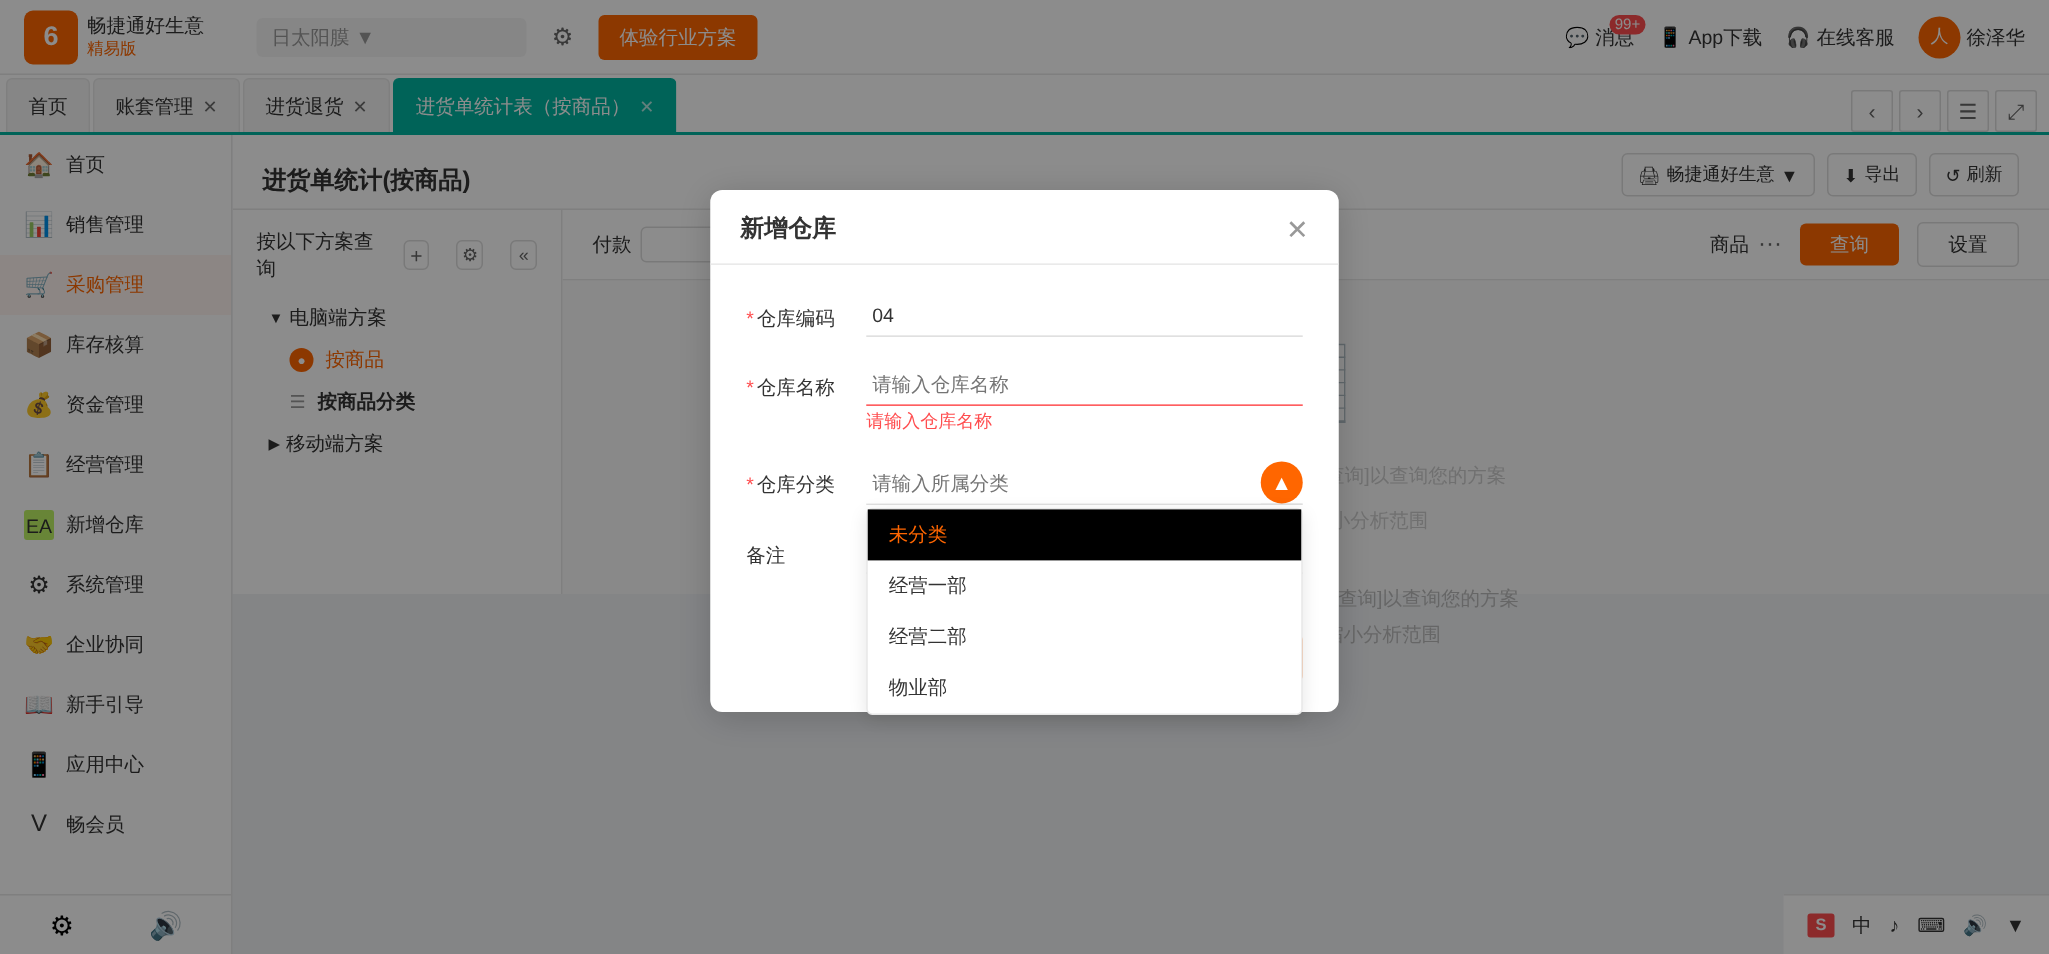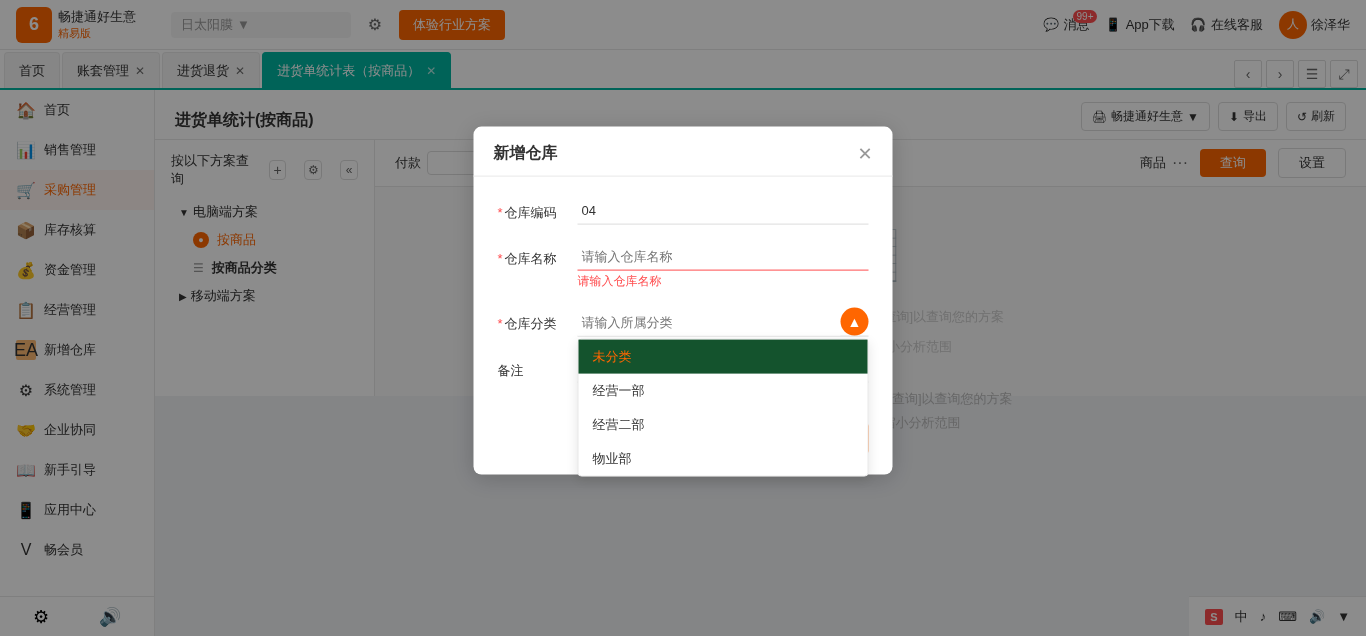--- a/index.html
+++ b/index.html
@@ -355,21 +355,21 @@
       box-shadow: 0 4px 12px rgba(0,0,0,0.1);
       z-index: 300;
       margin-top: 2px;
     }
     .dropdown-item {
       padding: 8px 14px;
       font-size: 13px;
       color: #333;
       cursor: pointer;
     }
-    .dropdown-item.selected { background: #14532d; color: #ff6600; }
+    .dropdown-item.selected { background: #000000; color: #ff6600; }
 
     .modal-save-btn {
       background: #ff6600; color: white; border: none;
       border-radius: 4px; padding: 7px 24px; font-size: 13px; cursor: pointer;
     }
 
     
     .sidebar-bottom {
       position: absolute;
       bottom: 0;
@@ -527,21 +527,21 @@
     </div>
     <div class="sidebar-item">
       <span class="sidebar-icon">💰</span>
       <span>资金管理</span>
     </div>
     <div class="sidebar-item">
       <span class="sidebar-icon">📋</span>
       <span>经营管理</span>
     </div>
     <div class="sidebar-item">
-      <span class="sidebar-icon" style="font-size:18px;background:#fdba74;border-radius:2px;padding:1px 3px;color:#333;">EA</span>
+      <span class="sidebar-icon" style="font-size:13px;background:#bef264;border-radius:2px;padding:1px 3px;color:#333;">EA</span>
       <span>新增仓库</span>
     </div>
     <div class="sidebar-item">
       <span class="sidebar-icon">⚙</span>
       <span>系统管理</span>
     </div>
     <div class="sidebar-item">
       <span class="sidebar-icon">🤝</span>
       <span>企业协同</span>
     </div>

